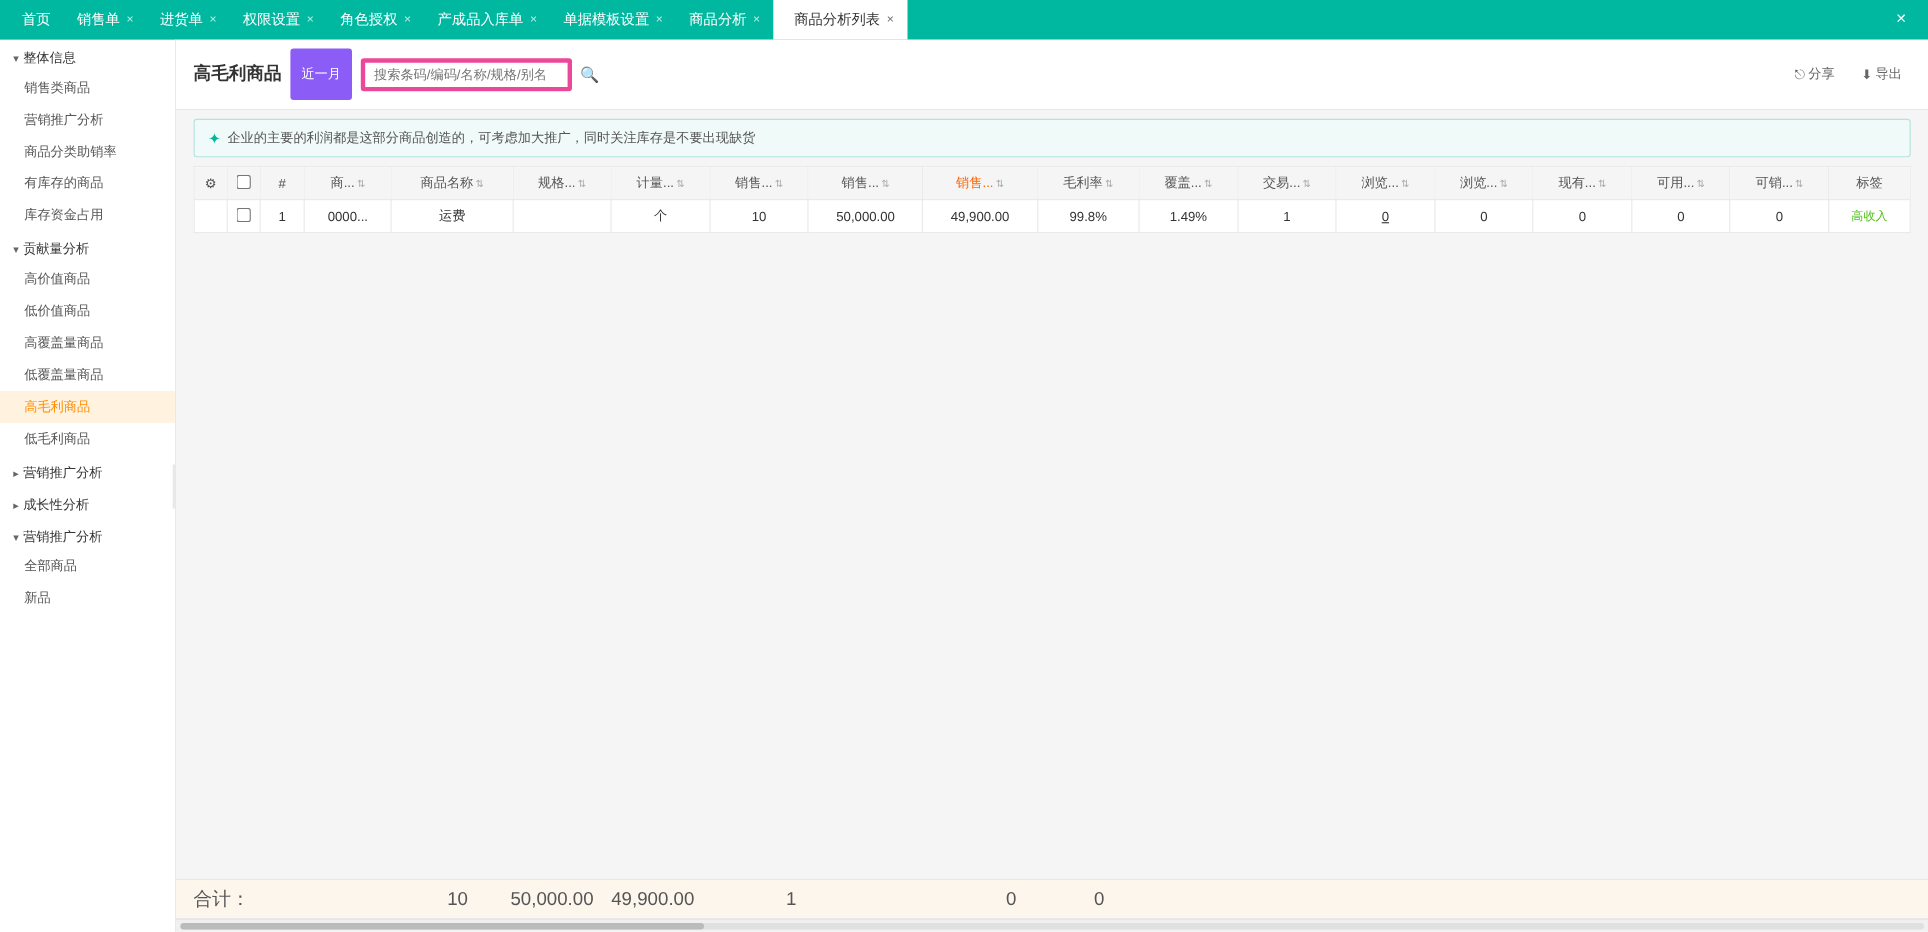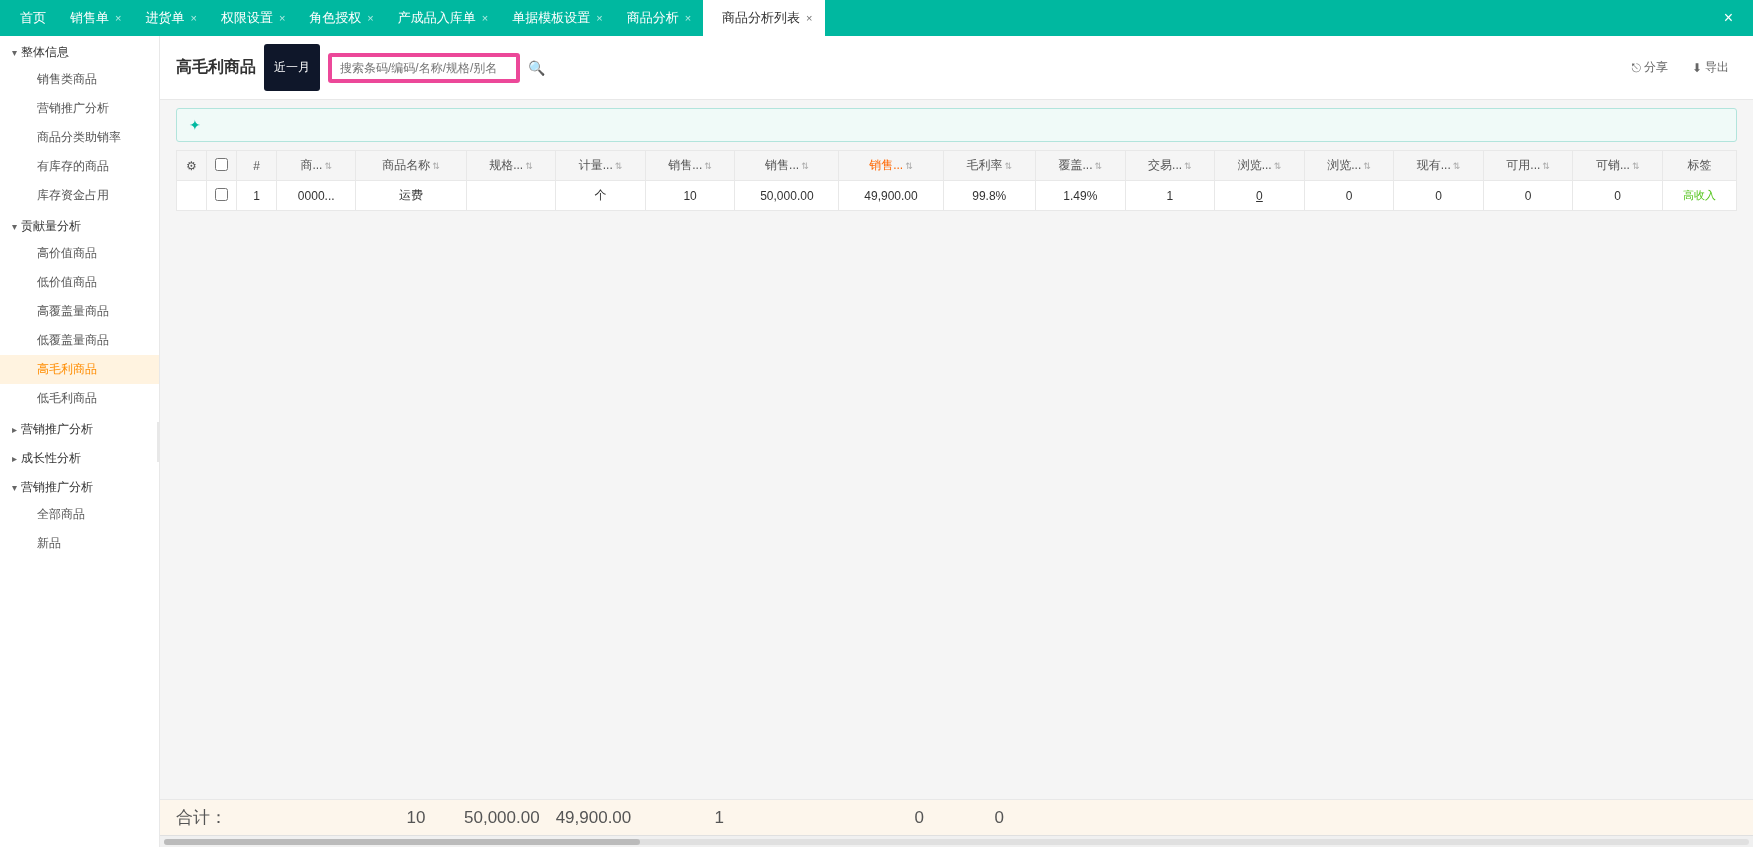--- a/index.html
+++ b/index.html
@@ -79,21 +79,21 @@
       padding: 8px 12px 4px 12px;
       color: #333;
       font-size: 12px;
       display: flex;
       align-items: center;
       gap: 4px;
       cursor: pointer;
     }
     .sidebar-group-title .arrow { font-size: 10px; color: #666; }
     .sidebar-item {
-      padding: 6px 12px 6px 37px;
+      padding: 6px 12px 6px 22px;
       color: #555;
       cursor: pointer;
       font-size: 12px;
     }
     .sidebar-item.active {
       background: #fff3e0;
       color: #ff8c00;
       font-weight: 500;
     }
 
@@ -113,21 +113,21 @@
       gap: 8px;
       background: white;
       border-bottom: 1px solid #e8e8e8;
     }
     .content-title {
       font-size: 16px;
       font-weight: bold;
       color: #333;
     }
     .filter-btn {
-      background: #0f172a;
+      background: #8b5cf6;
       color: white;
       border: none;
       padding: 15px 10px;
       border-radius: 3px;
       cursor: pointer;
       font-size: 12px;
     }
     .search-input {
       border: 4px solid #ec4899;
       border-radius: 3px;
@@ -396,20 +396,21 @@
         <span>分享</span>
       </button>
       <button class="header-action-btn">
         <span>⬇</span>
         <span>导出</span>
       </button>
     </div>
 
     <div class="info-banner">
       <span class="info-icon">✦</span>
+      <span>企业的主要的利润都是这部分商品创造的，可考虑加大推广，同时关注库存是不要出现缺货</span>
     </div>
 
     <div class="table-container">
       <table>
         <thead>
           <tr>
             <th class="col-settings">
               <span>⚙</span>
             </th>
             <th class="col-check">

